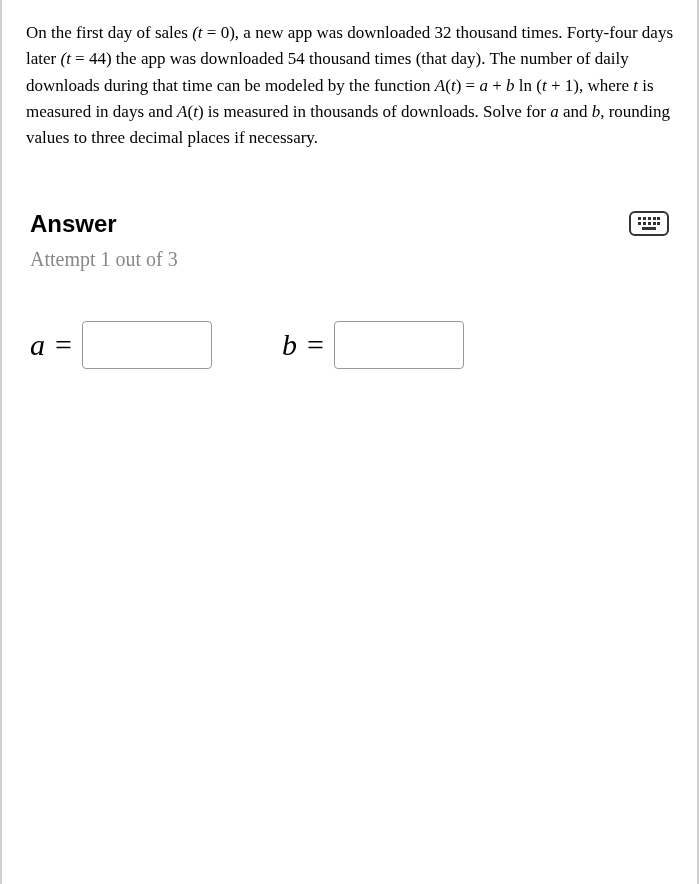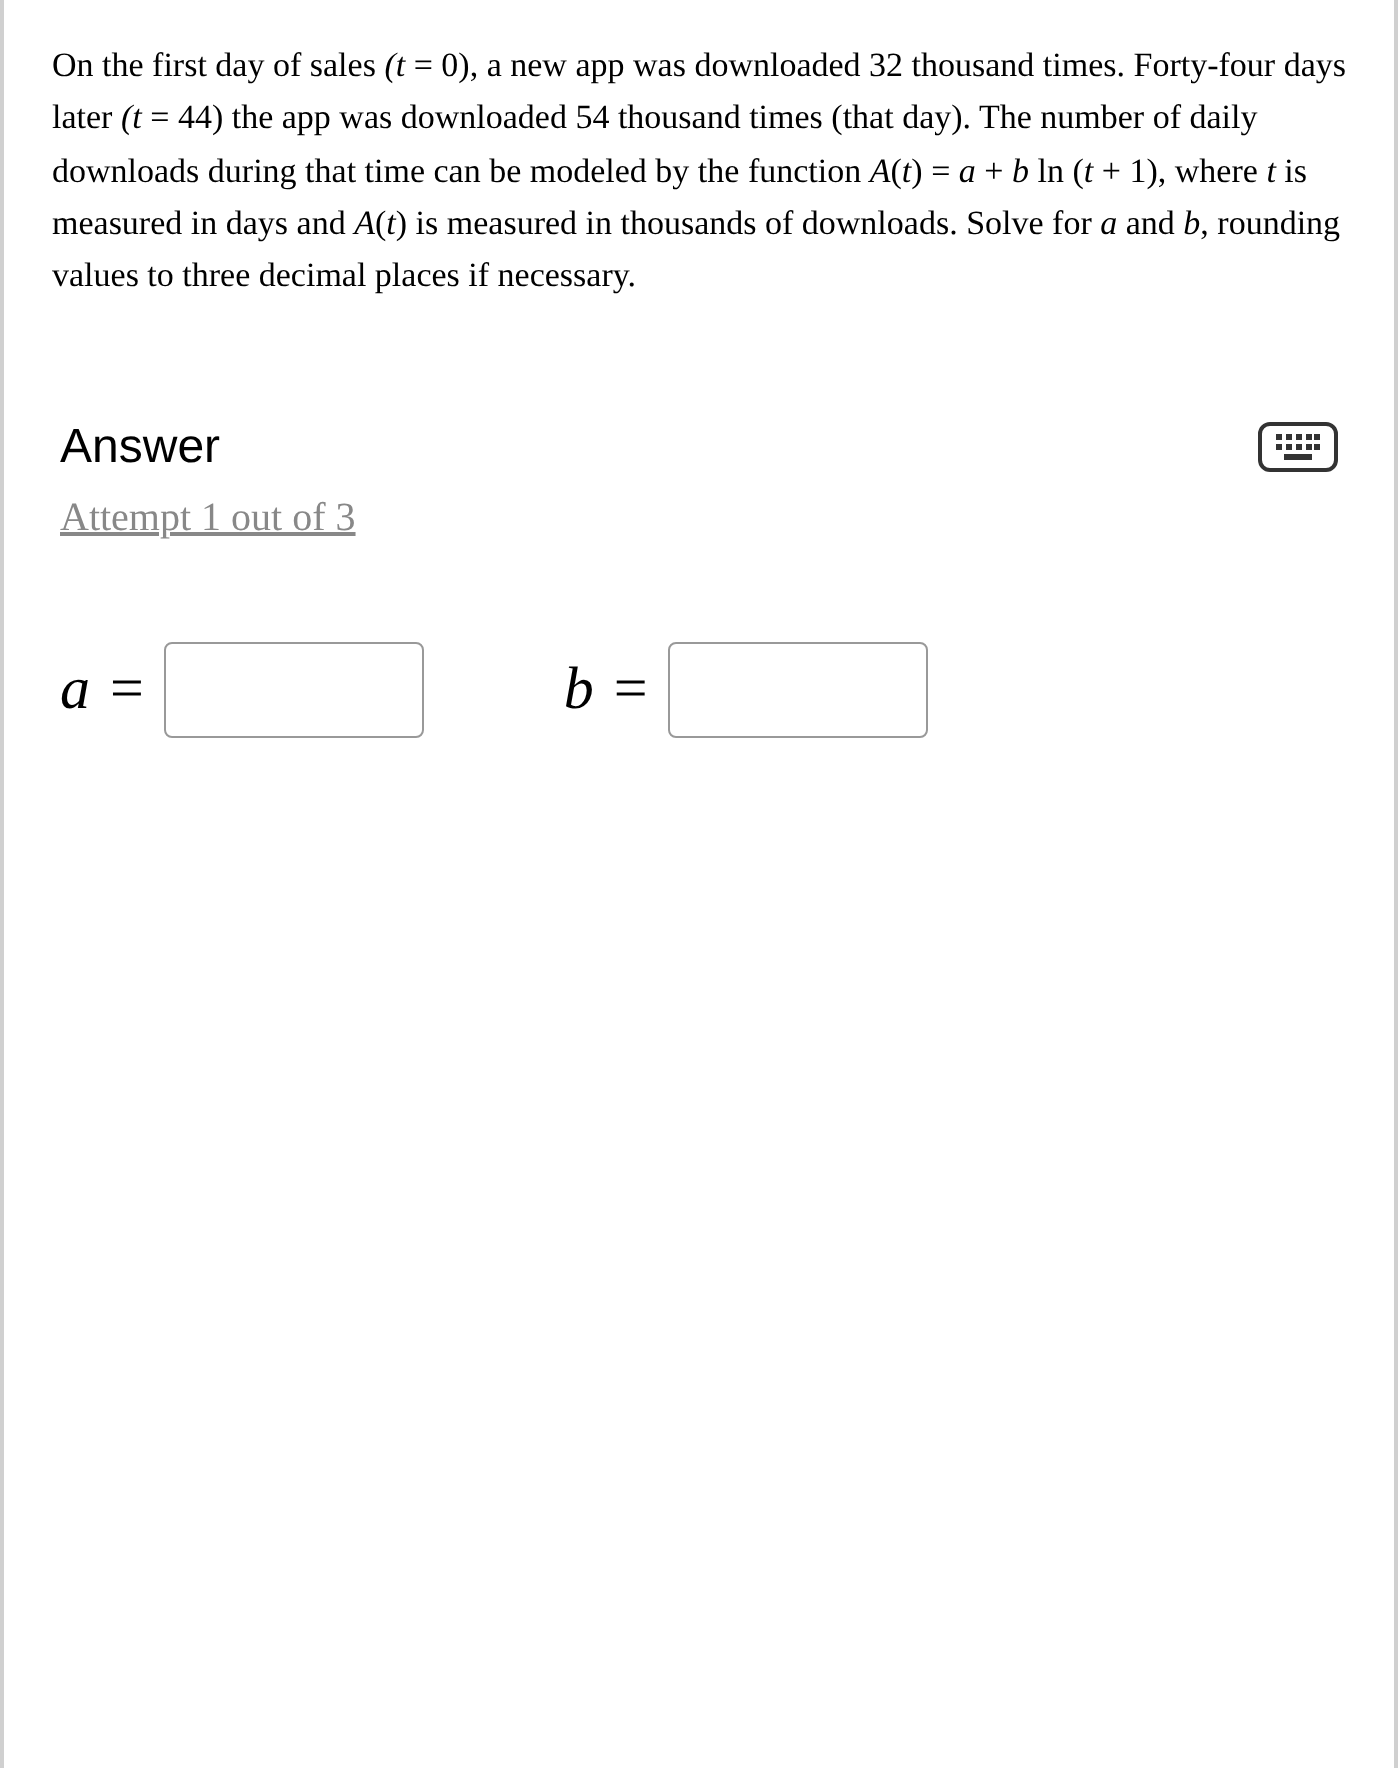--- a/index.html
+++ b/index.html
@@ -36,30 +36,29 @@
       padding: 10px 4px;
     }
     .answer-header {
       display: flex;
       justify-content: space-between;
       align-items: center;
       margin-bottom: 10px;
     }
     .answer-label {
       font-family: Arial, sans-serif;
-      font-weight: normal;
+      font-weight: bold;
       font-size: 24px;
       color: #000;
     }
     .attempt-text {
       font-family: Georgia, serif;
       font-size: 20px;
       color: #888;
       margin-bottom: 50px;
-      text-decoration: underline;
     }
     .keyboard-icon {
       border: 2px solid #333;
       border-radius: 6px;
       padding: 3px 6px;
       display: inline-flex;
       align-items: center;
       justify-content: center;
       cursor: pointer;
     }

